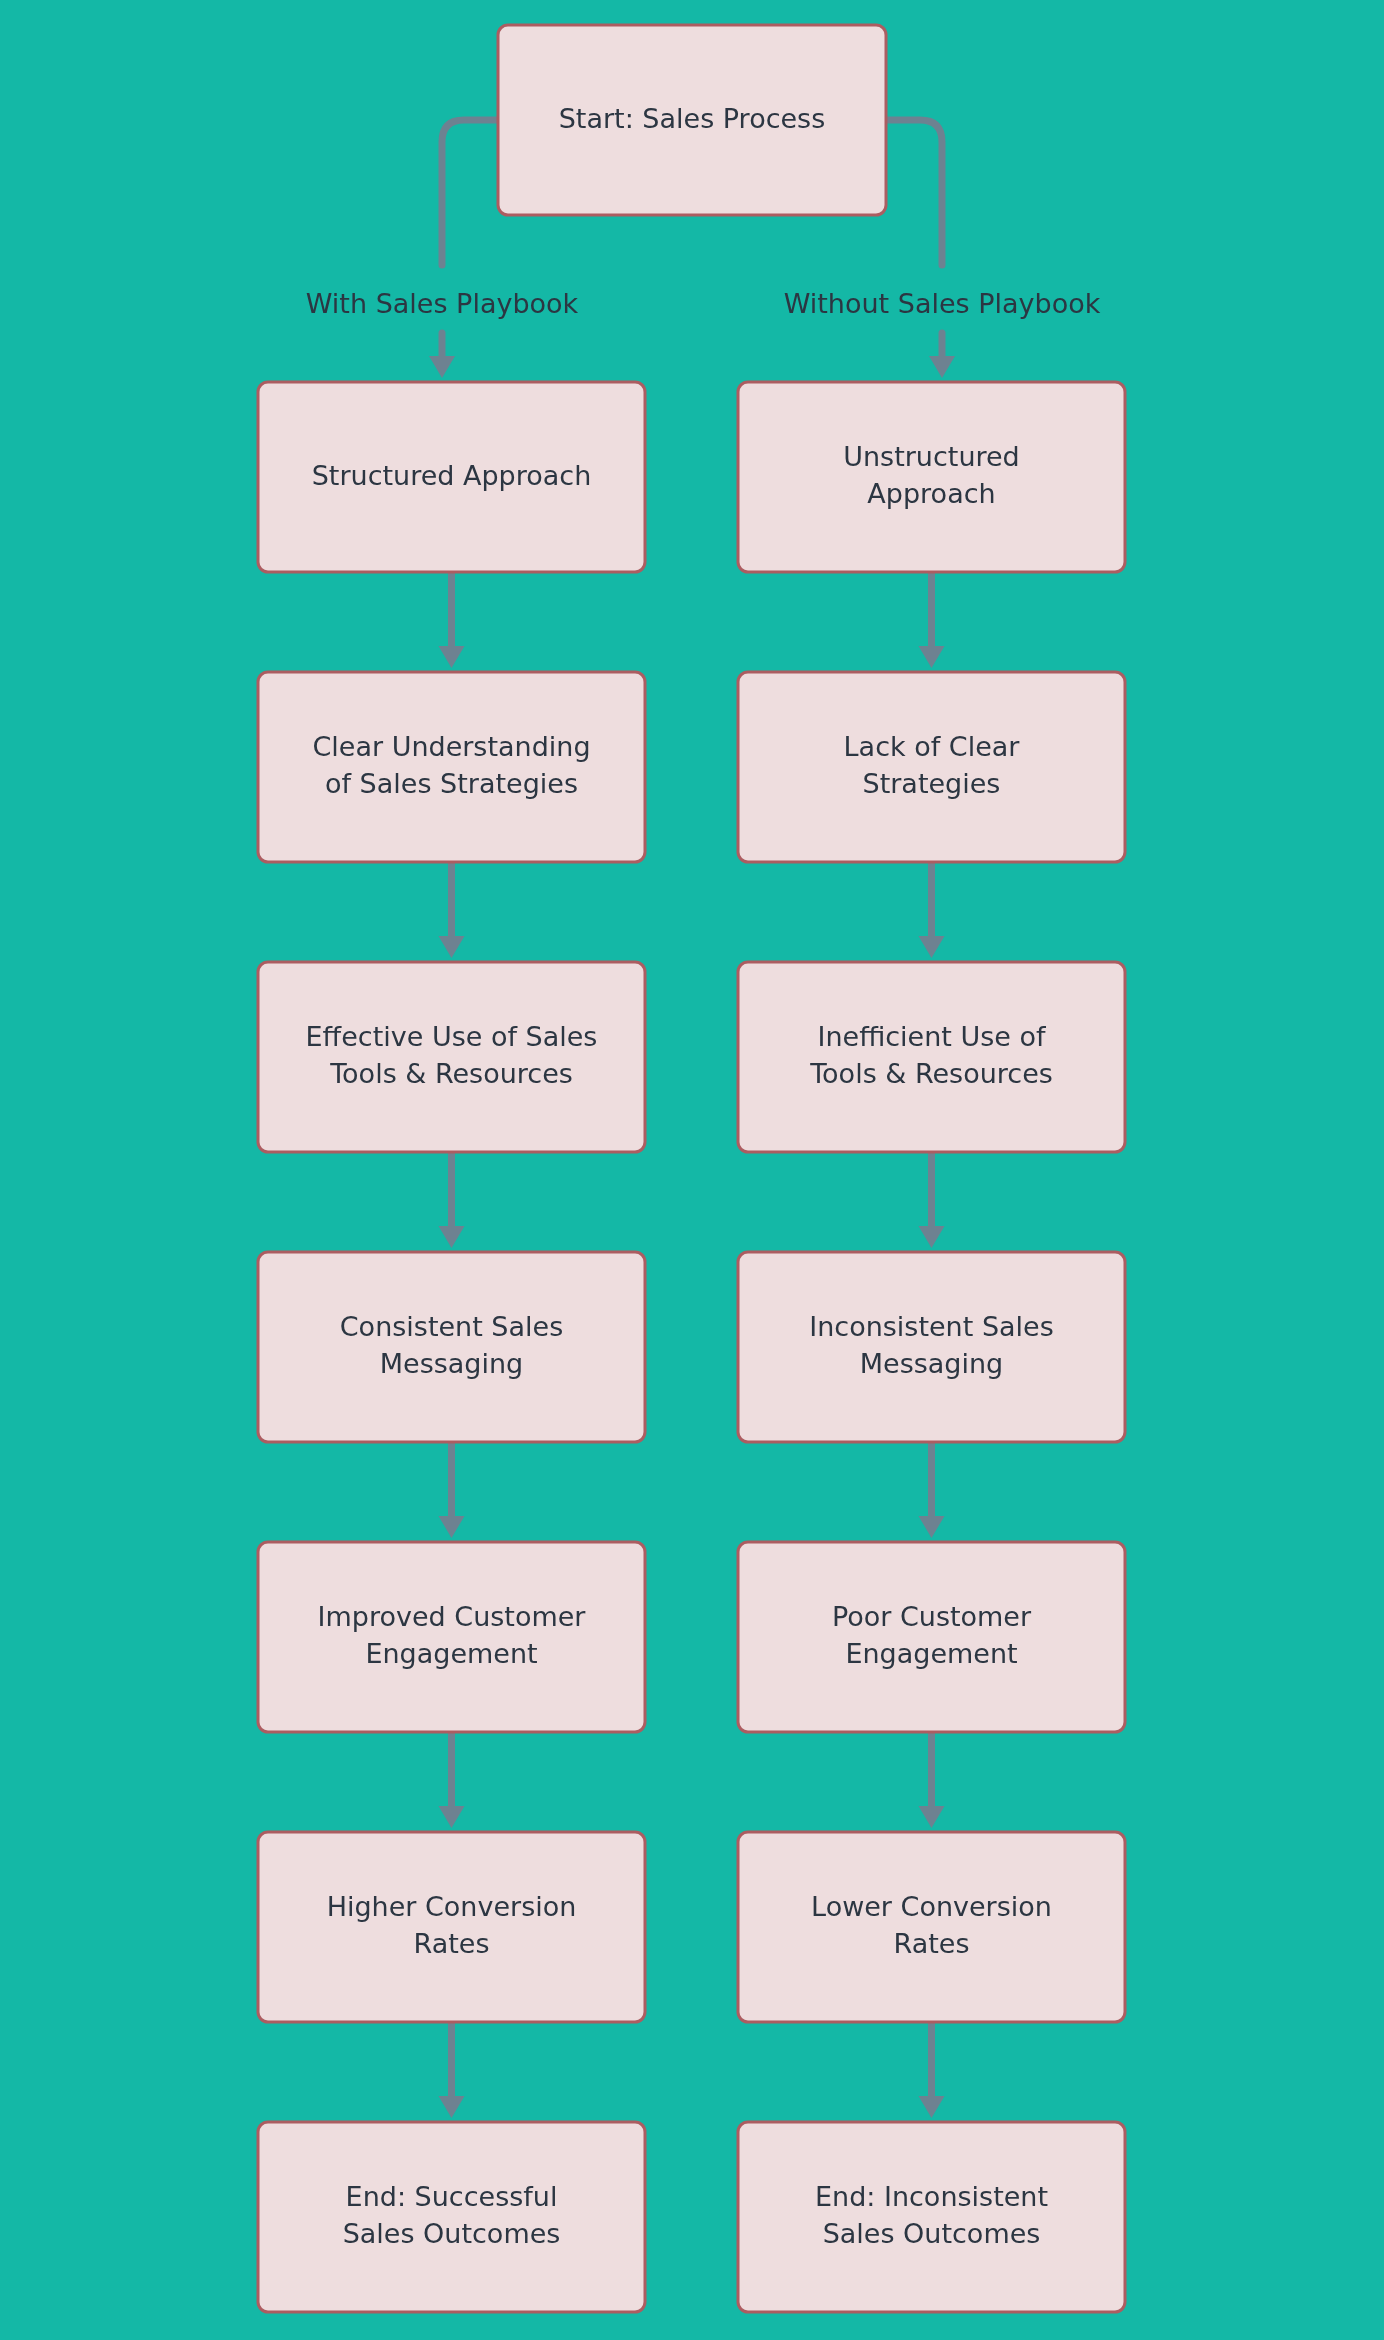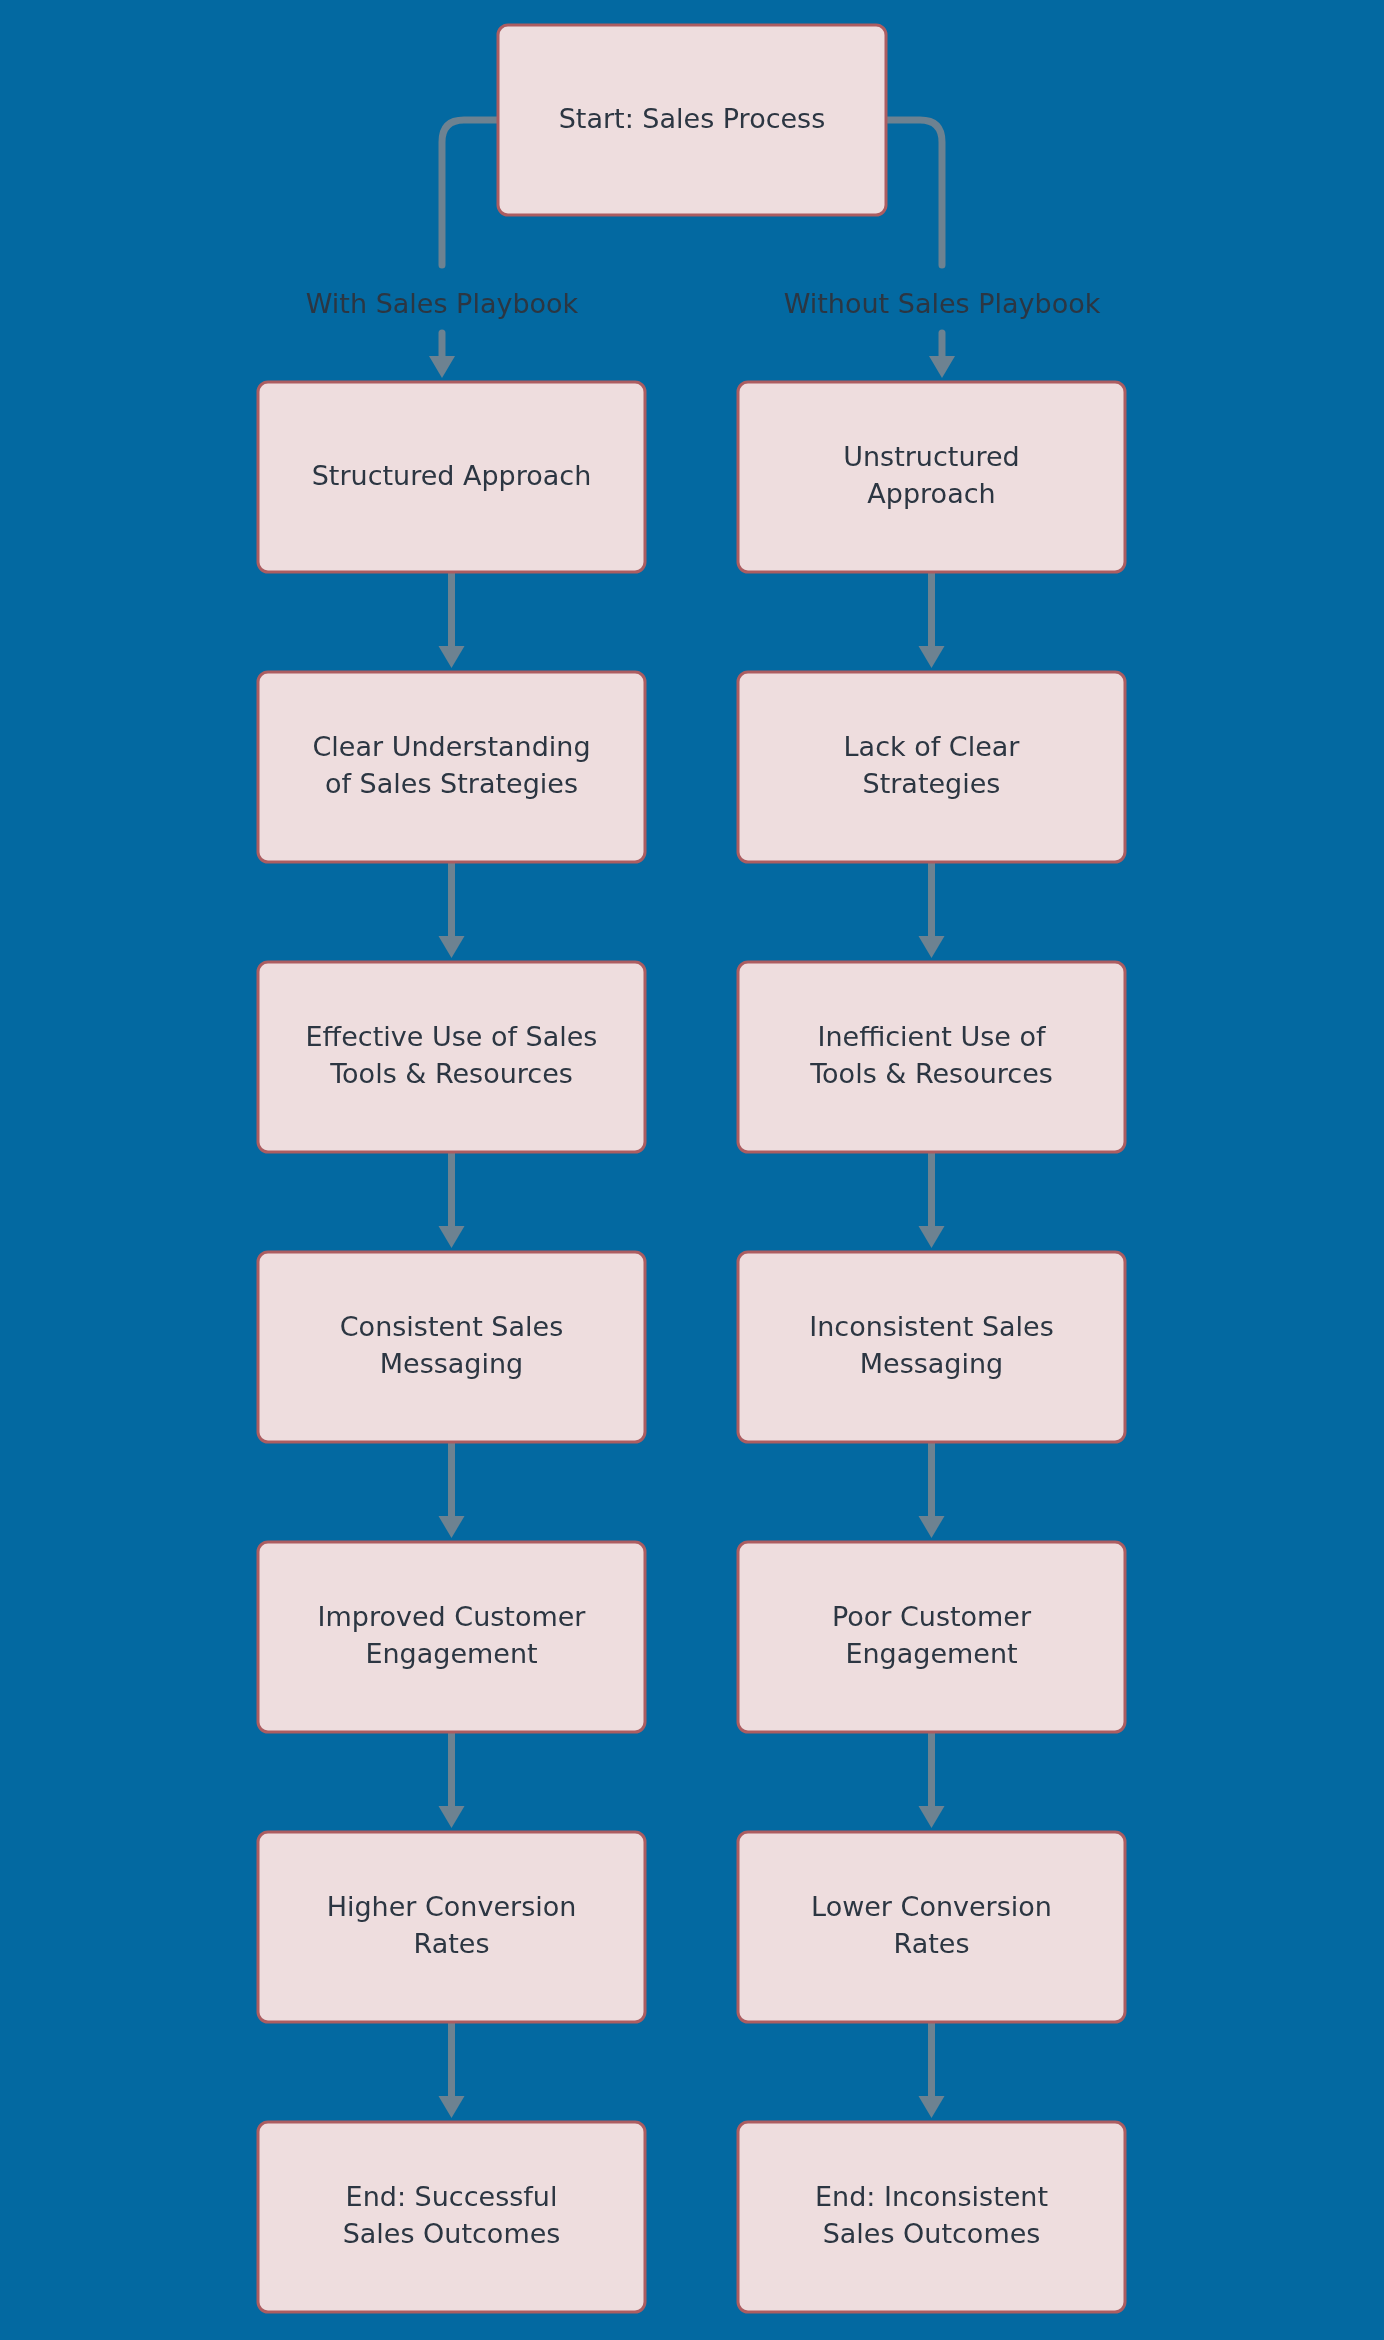--- a/index.html
+++ b/index.html
@@ -10,21 +10,21 @@
   body {
     width: 1384px;
     height: 2340px;
     font-family: "DejaVu Sans", sans-serif;
     overflow: hidden;
   }
   #flowchart-root {
     position: relative;
     width: 1384px;
     height: 2340px;
-    background: #0369a1;
+    background: #14b8a6;
   }
   svg.canvas {
     position: absolute;
     top: 0;
     left: 0;
     width: 1384px;
     height: 2340px;
   }
   .node-box {
     fill: #eeddde;

